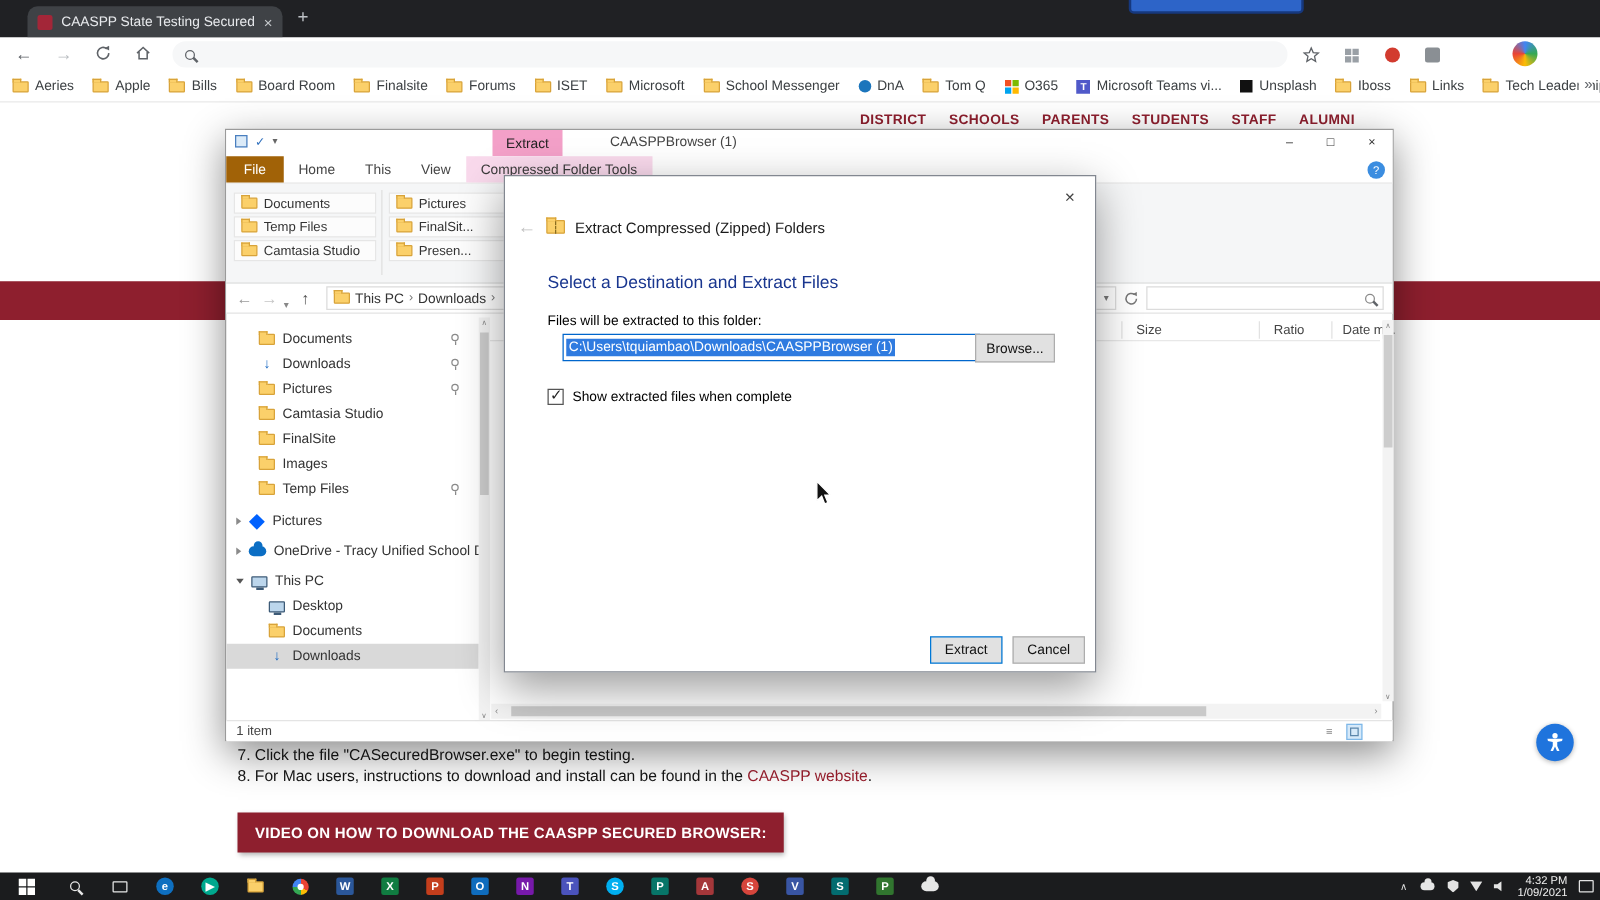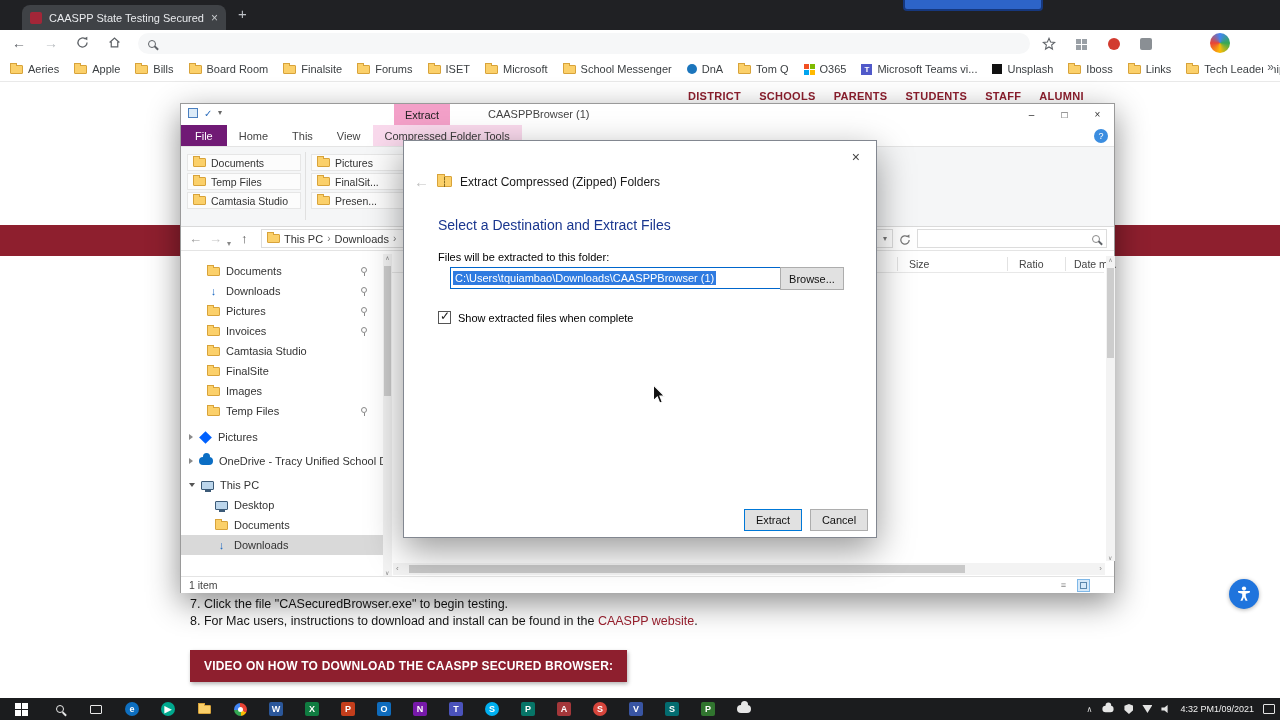--- a/index.html
+++ b/index.html
@@ -53,21 +53,21 @@
 
 
 #explorer{position:absolute;left:180px;top:103px;width:935px;height:490px;background:#fff;border:1px solid #9a9a9a;box-shadow:0 10px 30px rgba(0,0,0,.45);z-index:10}
 #titlebar{position:absolute;left:0;top:0;width:100%;height:21px;background:#fff}
 .qat{position:absolute;top:4px;font-size:10px;color:#2e6fbd}
 #extractTab{position:absolute;left:213px;top:0;width:56px;height:21px;background:#f3a0c8;display:flex;align-items:center;justify-content:center;font-size:11px;color:#222}
 #wintitle{position:absolute;left:307px;top:4px;font-size:11px;color:#444;white-space:nowrap}
 .winbtn{position:absolute;top:0;width:33px;height:21px;display:flex;align-items:center;justify-content:center;font-size:10px;color:#333}
 #tabrow{position:absolute;left:0;top:21px;width:100%;height:22px;background:#fff;border-bottom:1px solid #e4e4e4;display:flex;align-items:stretch}
 .rtab{padding:0 12px;font-size:11px;color:#444;display:flex;align-items:center}
-#rtab-file{background:#701a75;color:#fff;padding:8px 14px}
+#rtab-file{background:#a16207;color:#fff;padding:8px 14px}
 #rtab-cft{background:#f9d9ec;color:#3a3a3a}
 #helpbtn{position:absolute;right:6px;top:25px;width:14px;height:14px;border-radius:50%;background:#3b8de0;color:#fff;font-size:9px;display:flex;align-items:center;justify-content:center}
 #ribbon{position:absolute;left:0;top:43px;width:100%;height:80px;background:#f5f6f7;border-bottom:1px solid #dadada}
 .rbcol{position:absolute;top:7px;width:114px}
 #ribbonA{left:6px}
 #ribbonB{left:130px}
 .rb-item{height:17px;display:flex;align-items:center;gap:5px;padding:0 5px;border:1px solid #e6e6e6;background:#fcfcfc;font-size:10.5px;color:#333;margin-bottom:2px;white-space:nowrap;overflow:hidden}
 #rbsep{position:absolute;left:124px;top:5px;width:1px;height:68px;background:#e0e0e0}
 #addressrow{position:absolute;left:0;top:123px;width:100%;height:24px;background:#fff;border-bottom:1px solid #e4e4e4}
 .adic{position:absolute;top:4px;font-size:13px;line-height:15px}
@@ -129,21 +129,21 @@
 .chr{width:13px;height:13px;border-radius:50%;background:conic-gradient(#ea4335 0 120deg,#fbbc05 120deg 180deg,#34a853 180deg 270deg,#4285f4 270deg 360deg);position:relative}
 .chr::after{content:"";position:absolute;left:4px;top:4px;width:5px;height:5px;border-radius:50%;background:#fff}
 .tv{width:12px;height:9px;border:1px solid #e8e8e8;border-radius:1px}
 .magw{width:8px;height:8px;border:1.5px solid #e8e8e8;border-radius:50%;position:relative}
 .magw::after{content:"";position:absolute;width:5px;height:1.5px;background:#e8e8e8;right:-4px;bottom:-2px;transform:rotate(45deg)}
 #tray{margin-left:auto;display:flex;align-items:center;gap:9px;padding-right:5px;height:100%}
 .trchev{color:#ddd;font-size:8px}
 .trshield{width:9px;height:10px;background:#e3e3e3;clip-path:polygon(50% 0,100% 18%,100% 60%,50% 100%,0 60%,0 18%)}
 .trwifi{width:10px;height:8px;background:#e3e3e3;clip-path:polygon(50% 100%,0 0,100% 0)}
 .trvol{width:10px;height:9px;background:#e3e3e3;clip-path:polygon(0 33%,30% 33%,62% 5%,62% 95%,30% 67%,0 67%)}
-#clock{display:flex;flex-direction:row;align-items:flex-end;justify-content:center;color:#f0f0f0;font-size:9px;line-height:10px}
+#clock{display:flex;flex-direction:column;align-items:flex-end;justify-content:center;color:#f0f0f0;font-size:9px;line-height:10px}
 #notif{width:12px;height:10px;border:1px solid #e3e3e3;border-radius:1px}
 #cursor{position:absolute;left:652px;top:384px;z-index:100}
 </style>
 </head>
 <body>
 
 <div id="tabbar">
   <div id="tab">
     <span class="fav"></span>
     <span class="ttl">CAASPP State Testing Secured B</span>
@@ -379,25 +379,20 @@
         <span>Downloads</span>
         <span class="pin"></span>
       </div>
       <div class="sb-row" style="padding-left: 26px;">
         <span class="fold"></span>
         <span>Pictures</span>
         <span class="pin"></span>
       </div>
       <div class="sb-row" style="padding-left: 26px;">
         <span class="fold"></span>
-        <span>Invoices</span>
-        <span class="pin"></span>
-      </div>
-      <div class="sb-row" style="padding-left: 26px;">
-        <span class="fold"></span>
         <span>Camtasia Studio</span>
       </div>
       <div class="sb-row" style="padding-left: 26px;">
         <span class="fold"></span>
         <span>FinalSite</span>
       </div>
       <div class="sb-row" style="padding-left: 26px;">
         <span class="fold"></span>
         <span>Images</span>
       </div>

